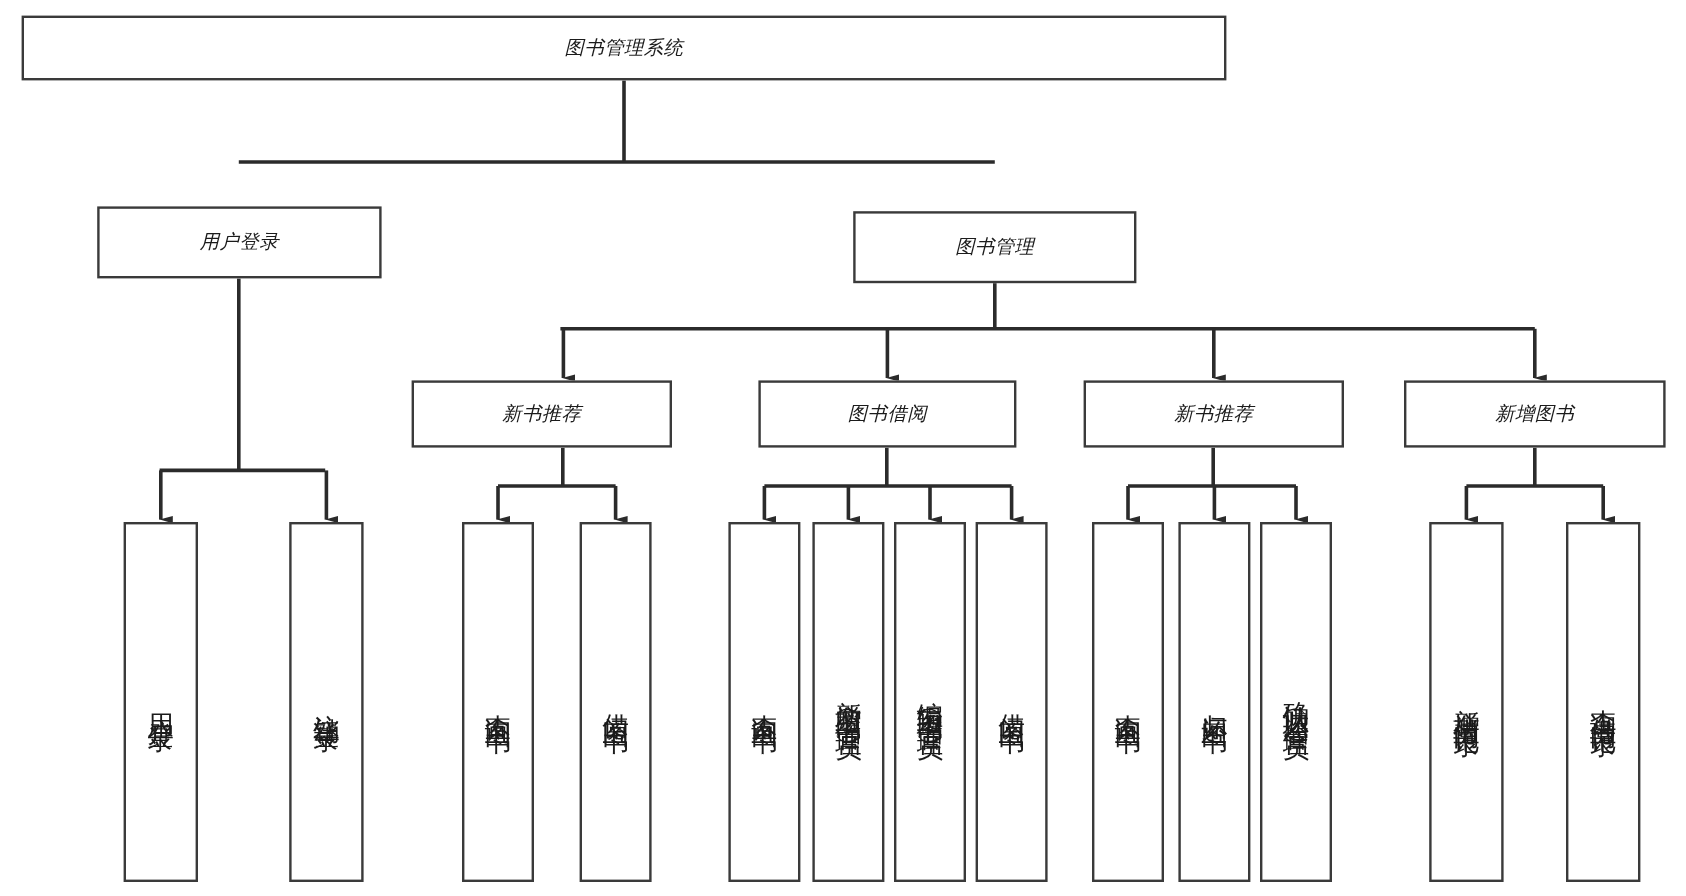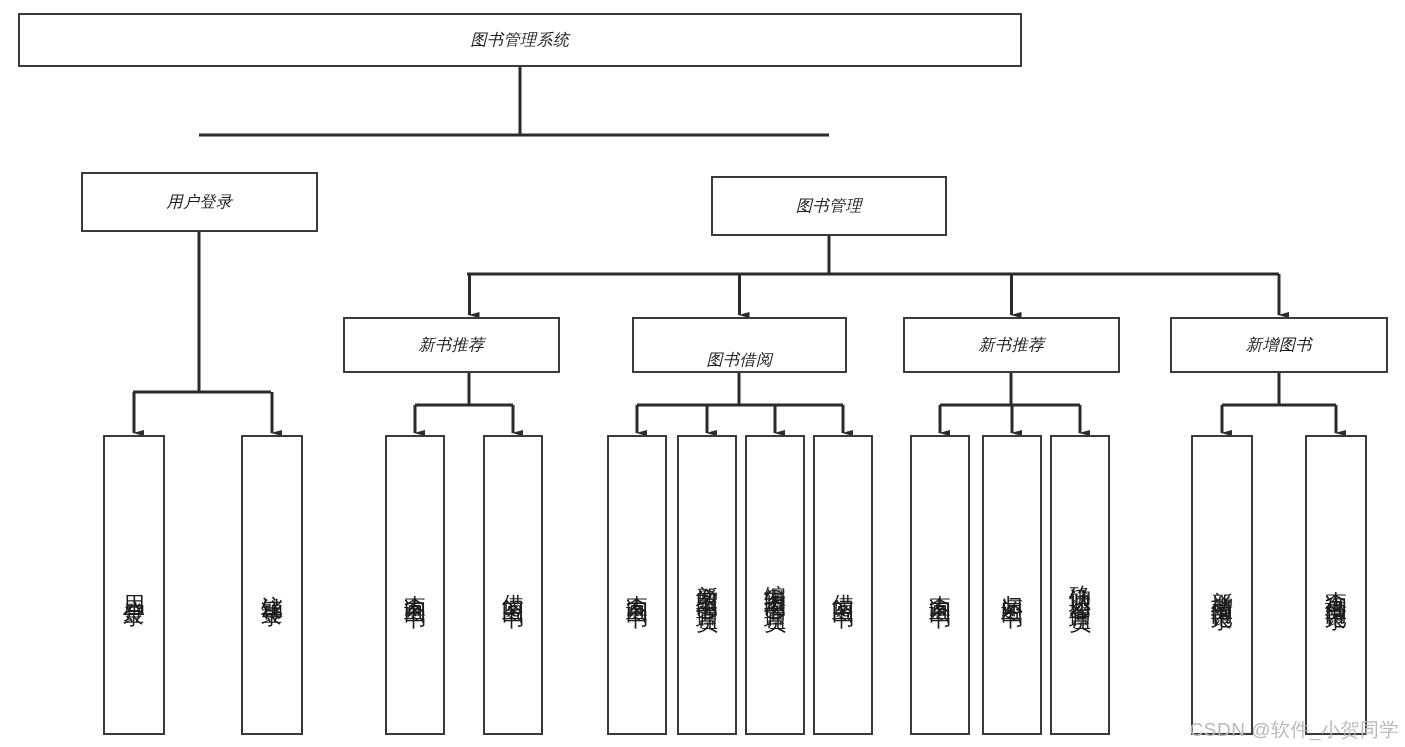--- a/index.html
+++ b/index.html
@@ -117,21 +117,21 @@
       </div>
       <div class="node horizontal" id="node-user-login" style="left: 81px; top: 172px; width: 237px; height: 60px;">
         <span class="node-label">用户登录</span>
       </div>
       <div class="node horizontal" id="node-book-manage" style="left: 711px; top: 176px; width: 236px; height: 60px;">
         <span class="node-label">图书管理</span>
       </div>
       <div class="node horizontal" id="node-new-book-recommend" style="left: 343px; top: 317px; width: 217px; height: 56px;">
         <span class="node-label">新书推荐</span>
       </div>
-      <div class="node horizontal" id="node-book-borrow" style="left: 632px; top: 317px; width: 215px; height: 56px; align-items: flex-end;">
+      <div class="node horizontal" id="node-book-borrow" style="left: 632px; top: 317px; width: 215px; height: 56px;">
         <span class="node-label">图书借阅</span>
       </div>
       <div class="node horizontal" id="node-current-borrow" style="left: 903px; top: 317px; width: 217px; height: 56px;">
         <span class="node-label">新书推荐</span>
       </div>
       <div class="node horizontal" id="node-borrow-record" style="left: 1170px; top: 317px; width: 218px; height: 56px;">
         <span class="node-label">新增图书</span>
       </div>
       <div class="node vertical" id="node-leaf-user-login" style="left: 103px; top: 435px; width: 62px; height: 300px;">
         <span class="node-label">用户登录</span>
@@ -167,14 +167,13 @@
         <span class="node-label">确认归还（管理员）</span>
       </div>
       <div class="node vertical" id="node-leaf-add-record" style="left: 1191px; top: 435px; width: 62px; height: 300px;">
         <span class="node-label">新增借阅记录</span>
       </div>
       <div class="node vertical" id="node-leaf-query-record" style="left: 1305px; top: 435px; width: 62px; height: 300px;">
         <span class="node-label">查询借阅记录</span>
       </div>
     </div>
 
-  <div class="watermark">CSDN @软件_小贺同学</div>
 </div>
 
 </body></html>

